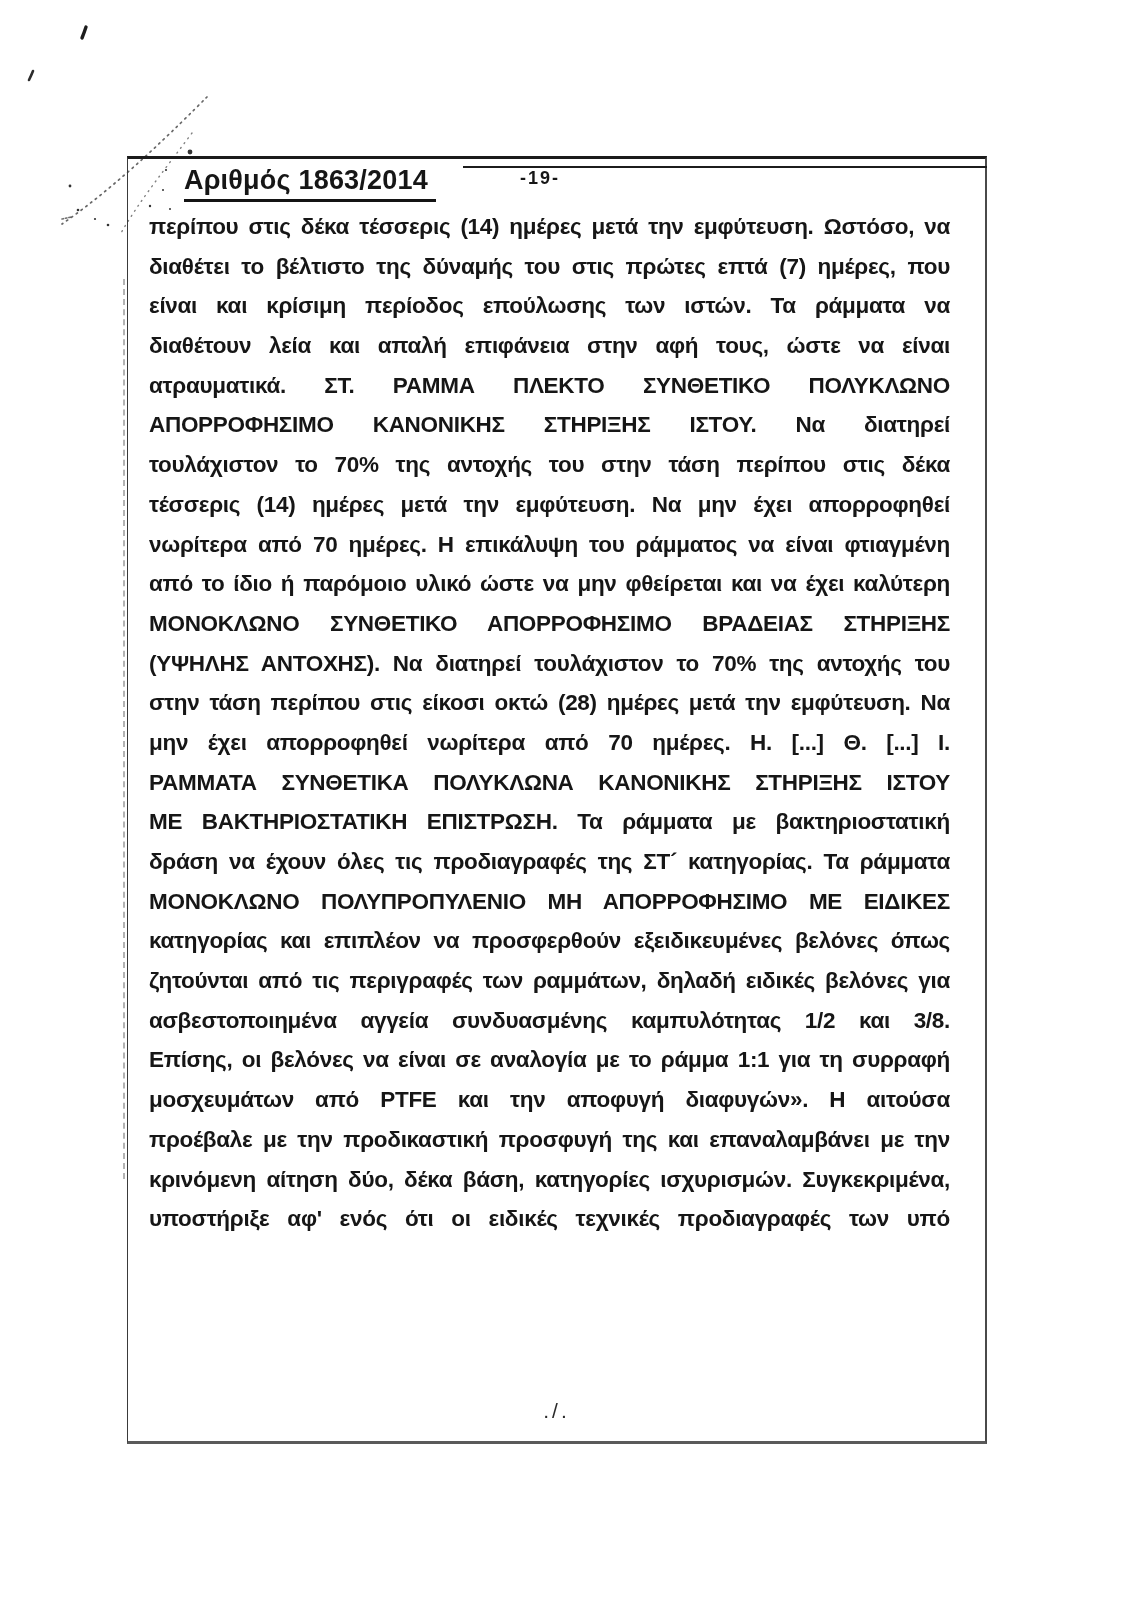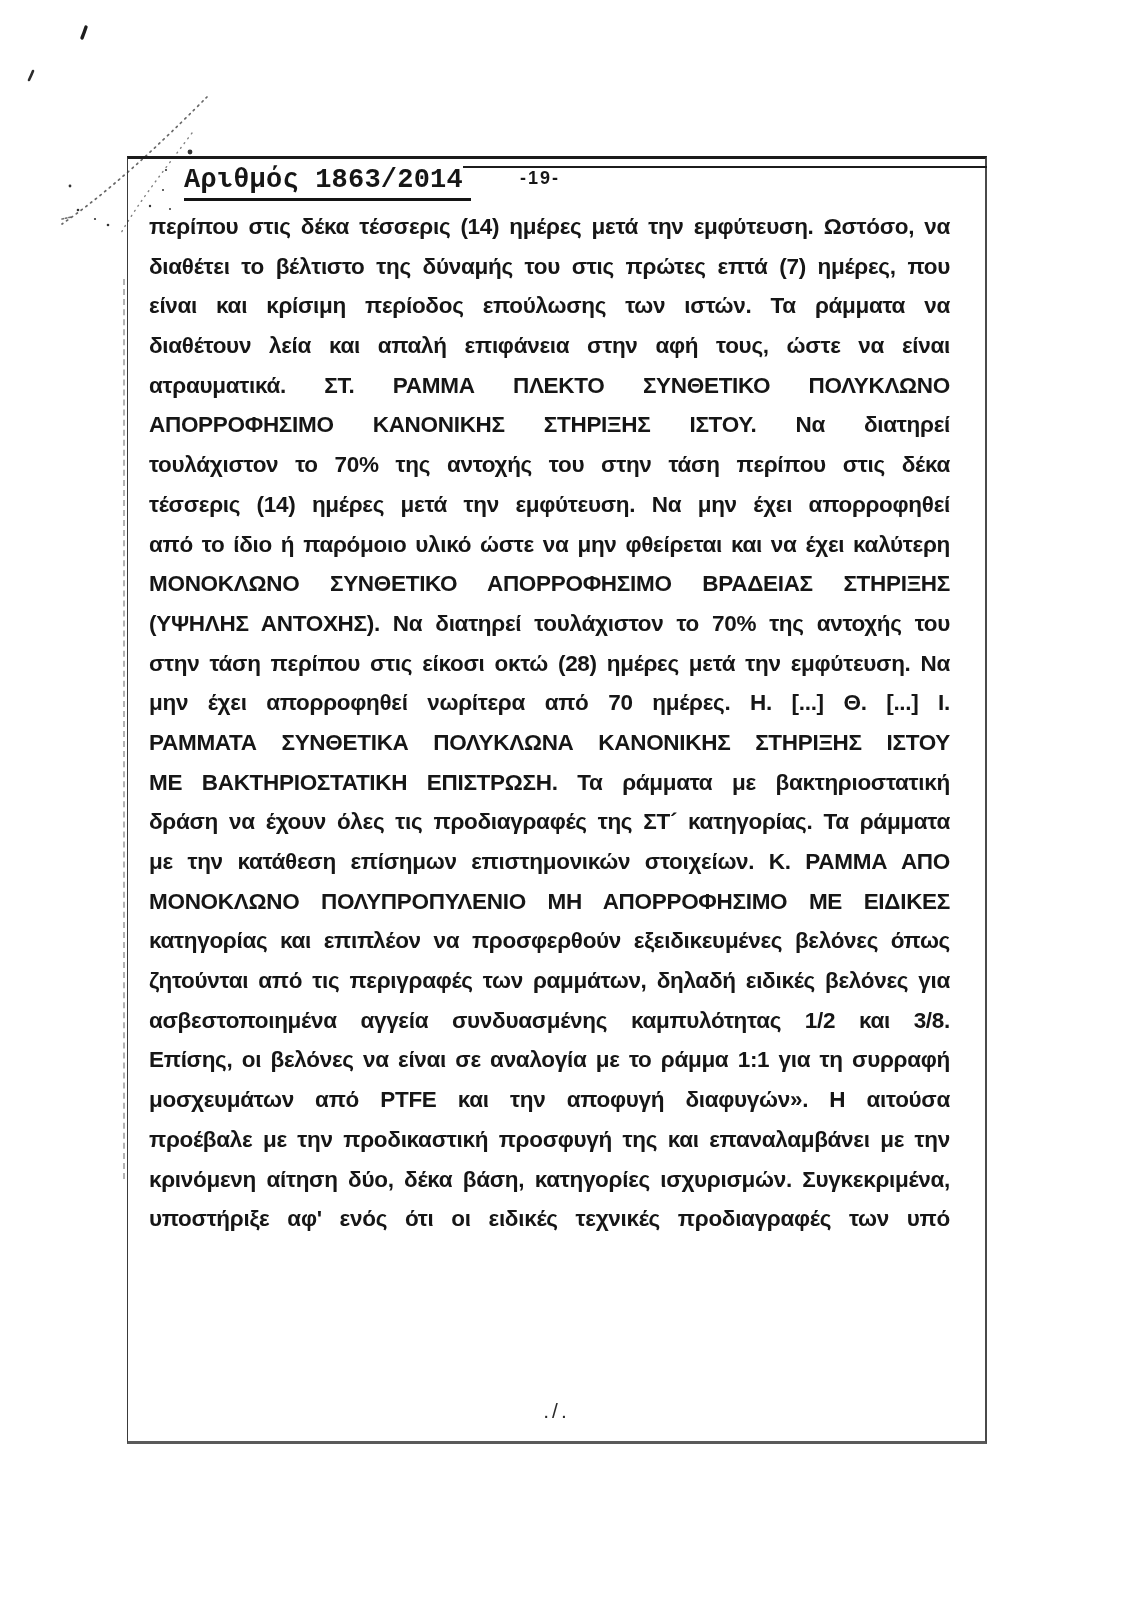--- a/index.html
+++ b/index.html
@@ -49,21 +49,20 @@
   .docnum {
     position: absolute;
     left: 56px;
     top: 6px;
     font-size: 27px;
     font-weight: bold;
     letter-spacing: 0.2px;
     border-bottom: 3px solid #141414;
     padding: 0 8px 3px 0;
     white-space: nowrap;
-    font-family: Liberation Mono, monospace;
   }
   .pageno {
     position: absolute;
     left: 392px;
     top: 9px;
     font-size: 18px;
     font-weight: bold;
     letter-spacing: 2px;
     white-space: nowrap;
   }
@@ -143,29 +142,29 @@
 
     <div class="body">
         <div class="line">περίπου στις δέκα τέσσερις (14) ημέρες μετά την εμφύτευση. Ωστόσο, να</div>
         <div class="line">διαθέτει το βέλτιστο της δύναμής του στις πρώτες επτά (7) ημέρες, που</div>
         <div class="line">είναι και κρίσιμη περίοδος επούλωσης των ιστών. Τα ράμματα να</div>
         <div class="line">διαθέτουν λεία και απαλή επιφάνεια στην αφή τους, ώστε να είναι</div>
         <div class="line">ατραυματικά. ΣΤ. ΡΑΜΜΑ ΠΛΕΚΤΟ ΣΥΝΘΕΤΙΚΟ ΠΟΛΥΚΛΩΝΟ</div>
         <div class="line">ΑΠΟΡΡΟΦΗΣΙΜΟ ΚΑΝΟΝΙΚΗΣ ΣΤΗΡΙΞΗΣ ΙΣΤΟΥ. Να διατηρεί</div>
         <div class="line">τουλάχιστον το 70% της αντοχής του στην τάση περίπου στις δέκα</div>
         <div class="line">τέσσερις (14) ημέρες μετά την εμφύτευση. Να μην έχει απορροφηθεί</div>
+        <div class="line">νωρίτερα από 70 ημέρες. Η επικάλυψη του ράμματος να είναι φτιαγμένη</div>
         <div class="line">από το ίδιο ή παρόμοιο υλικό ώστε να μην φθείρεται και να έχει καλύτερη</div>
         <div class="line">ΜΟΝΟΚΛΩΝΟ ΣΥΝΘΕΤΙΚΟ ΑΠΟΡΡΟΦΗΣΙΜΟ ΒΡΑΔΕΙΑΣ ΣΤΗΡΙΞΗΣ</div>
         <div class="line">(ΥΨΗΛΗΣ ΑΝΤΟΧΗΣ). Να διατηρεί τουλάχιστον το 70% της αντοχής του</div>
         <div class="line">στην τάση περίπου στις είκοσι οκτώ (28) ημέρες μετά την εμφύτευση. Να</div>
         <div class="line">μην έχει απορροφηθεί νωρίτερα από 70 ημέρες. Η. [...] Θ. [...] Ι.</div>
         <div class="line">ΡΑΜΜΑΤΑ ΣΥΝΘΕΤΙΚΑ ΠΟΛΥΚΛΩΝΑ ΚΑΝΟΝΙΚΗΣ ΣΤΗΡΙΞΗΣ ΙΣΤΟΥ</div>
         <div class="line">ΜΕ ΒΑΚΤΗΡΙΟΣΤΑΤΙΚΗ ΕΠΙΣΤΡΩΣΗ. Τα ράμματα με βακτηριοστατική</div>
         <div class="line">δράση να έχουν όλες τις προδιαγραφές της ΣΤ´ κατηγορίας. Τα ράμματα</div>
-        <div class="line">με την κατάθεση επίσημων επιστημονικών στοιχείων. Κ. ΡΑΜΜΑ ΑΠΟ</div>
         <div class="line">ΜΟΝΟΚΛΩΝΟ ΠΟΛΥΠΡΟΠΥΛΕΝΙΟ ΜΗ ΑΠΟΡΡΟΦΗΣΙΜΟ ΜΕ ΕΙΔΙΚΕΣ</div>
         <div class="line">κατηγορίας και επιπλέον να προσφερθούν εξειδικευμένες βελόνες όπως</div>
         <div class="line">ζητούνται από τις περιγραφές των ραμμάτων, δηλαδή ειδικές βελόνες για</div>
         <div class="line">ασβεστοποιημένα αγγεία συνδυασμένης καμπυλότητας 1/2 και 3/8.</div>
         <div class="line">Επίσης, οι βελόνες να είναι σε αναλογία με το ράμμα 1:1 για τη συρραφή</div>
         <div class="line">μοσχευμάτων από PTFE και την αποφυγή διαφυγών». Η αιτούσα</div>
         <div class="line">προέβαλε με την προδικαστική προσφυγή της και επαναλαμβάνει με την</div>
         <div class="line">κρινόμενη αίτηση δύο, δέκα βάση, κατηγορίες ισχυρισμών. Συγκεκριμένα,</div>
         <div class="line">υποστήριξε αφ' ενός ότι οι ειδικές τεχνικές προδιαγραφές των υπό</div>
       </div>

